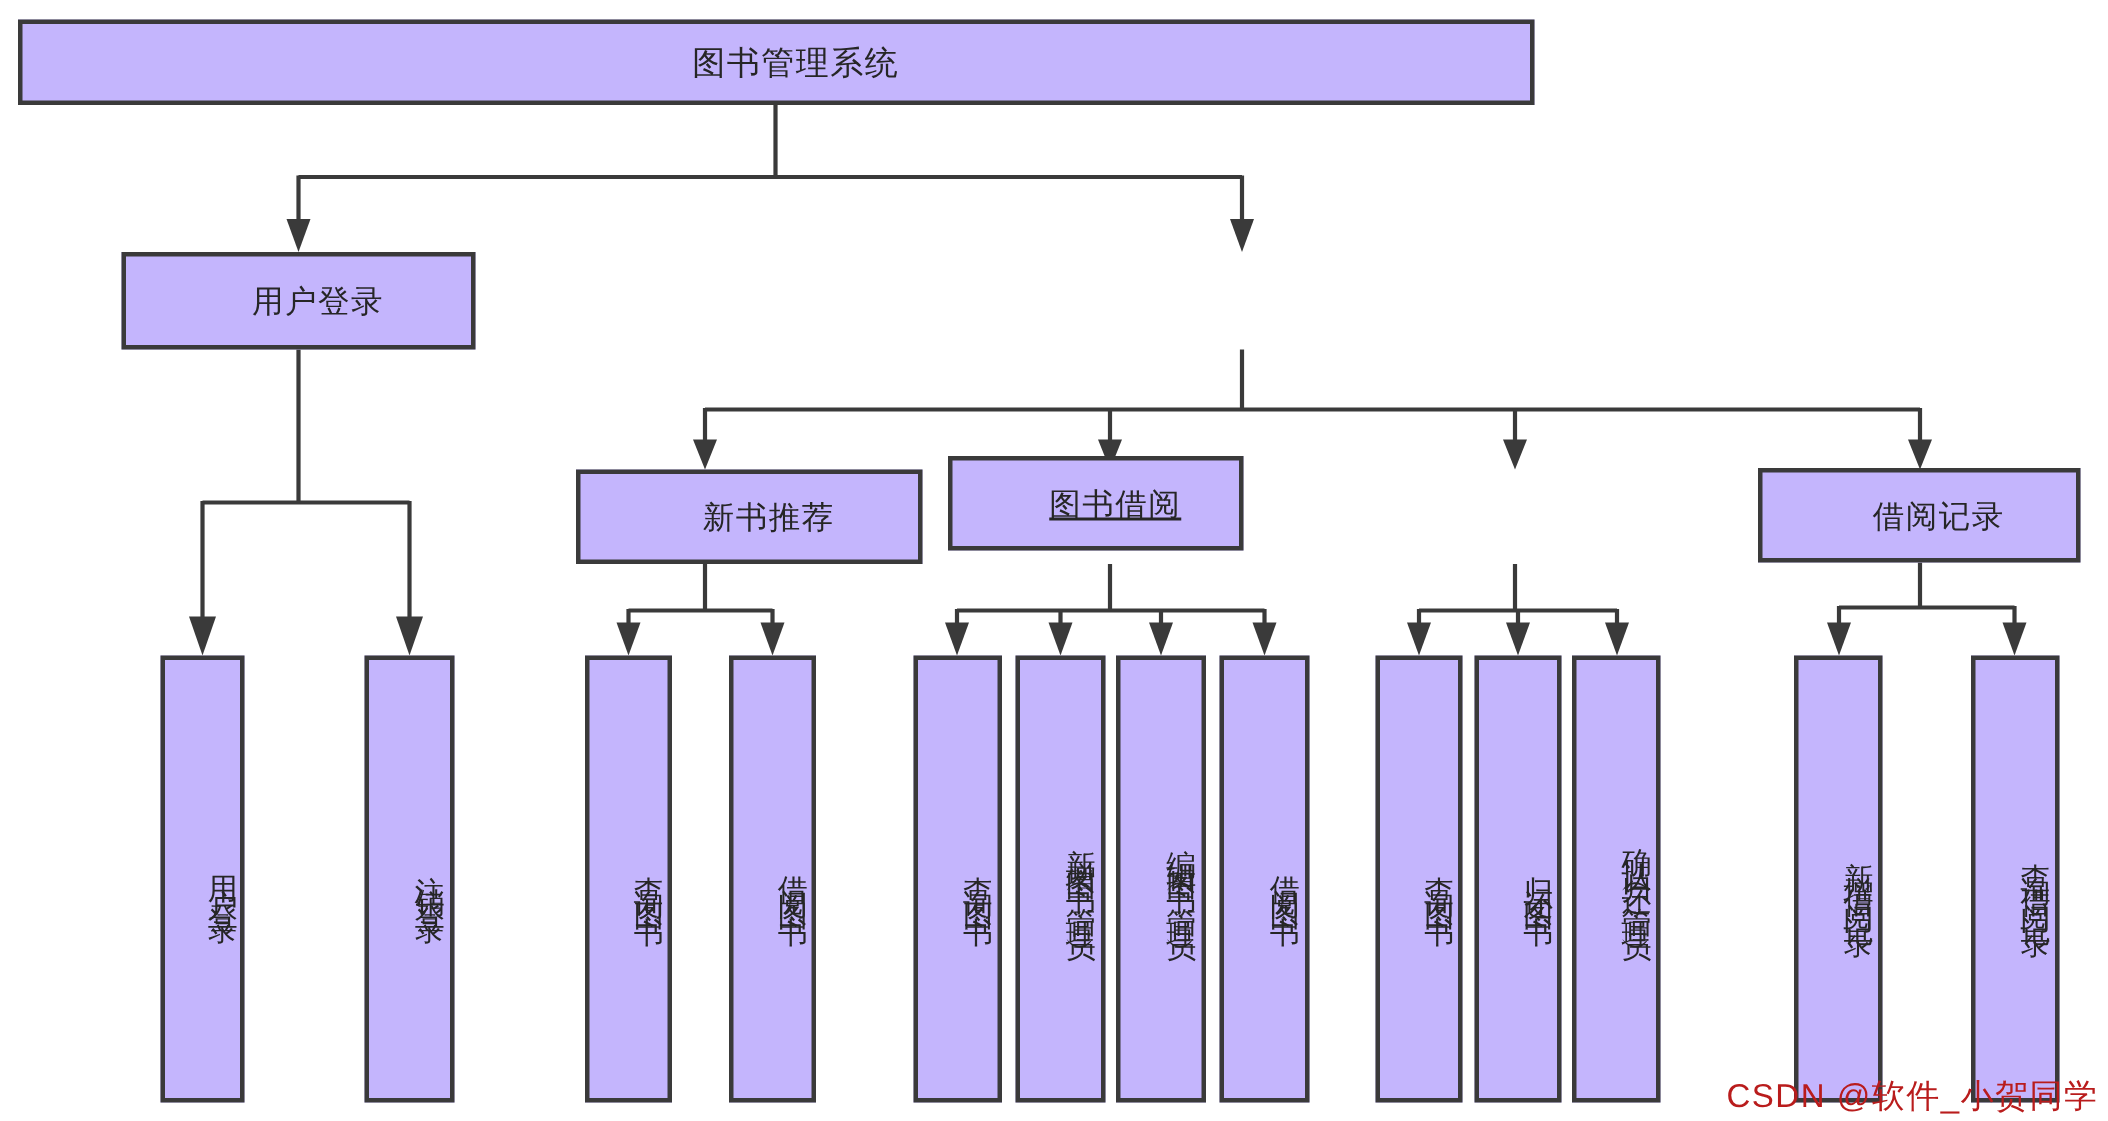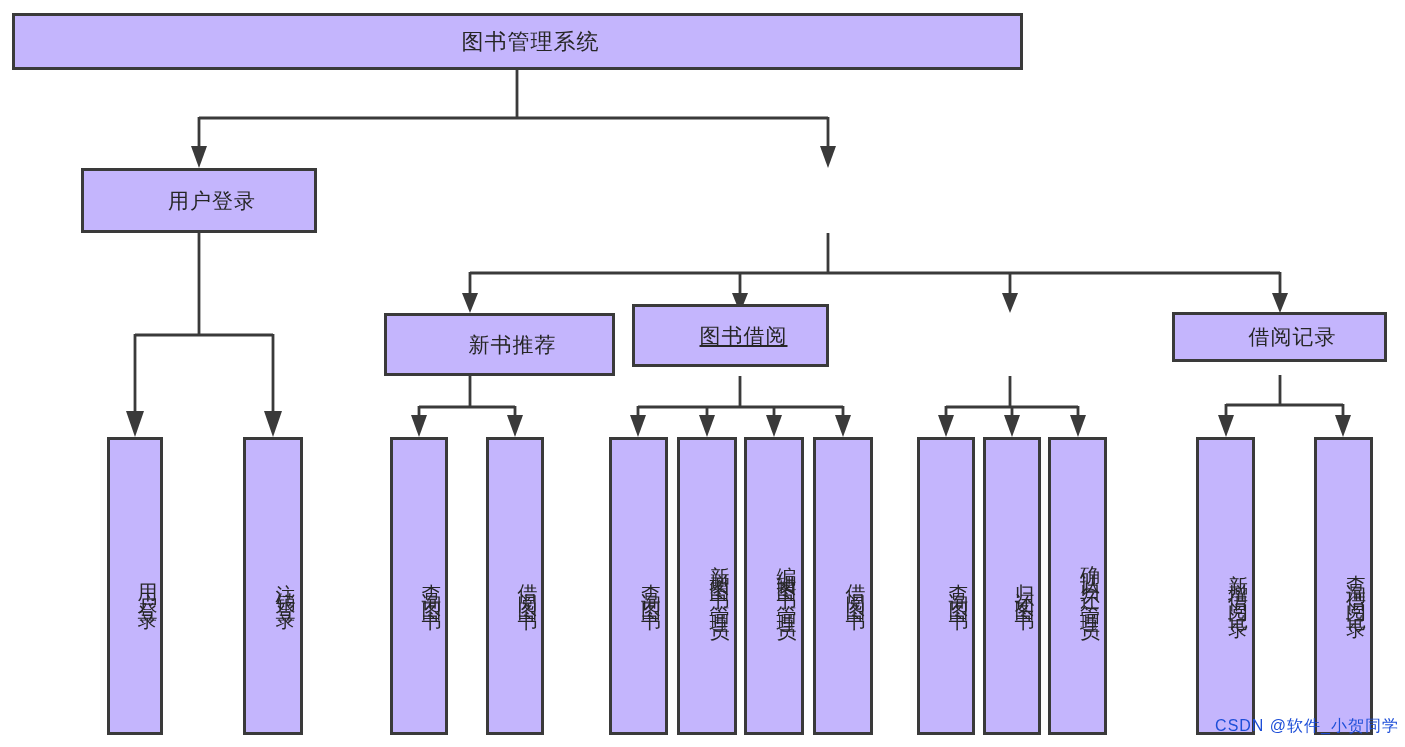--- a/index.html
+++ b/index.html
@@ -37,22 +37,22 @@
     font-size: 20px;
     letter-spacing: 9px;
     line-height: 1;
     color: #262626;
   }
   .vbox.long span { letter-spacing: 8px; }
   #watermark {
     position: absolute;
     top: 716px;
     right: 6px;
-    font-size: 16px;
-    color: #1d4ed8;
+    font-size: 22px;
+    color: #b91c1c;
     letter-spacing: 1px;
     z-index: 3;
     white-space: nowrap;
   }
 </style>
 </head>
 <body>
 
 <div id="canvas">
 
@@ -125,21 +125,21 @@
       <polygon points="1343,437 1335,415 1351,415"></polygon>
     </g>
   </svg>
 
   <div class="box root" style="left:12px; top:13px; width:1011px; height:57px;">图书管理系统</div>
 
   <div class="box" style="left:81px; top:168px; width:236px; height:65px;">用户登录</div>
 
   <div class="box" style="left:363px; top:313px; width:231px; height:63px;margin-left:21px;">新书推荐</div>
   <div class="box" style="left:632px; top:304px; width:197px; height:63px;text-decoration:underline;">图书借阅</div>
-  <div class="box" style="left:1172px; top:312px; width:215px; height:50px;">借阅记录</div>
+  <div class="box" style="left:1172px; top:312px; width:215px; height:63px;">借阅记录</div>
 
   <div class="vbox" style="left:107px; top:437px; width:56px; height:298px;">
     <span>用户登录</span>
   </div>
   <div class="vbox" style="left:243px; top:437px; width:60px; height:298px;">
     <span>注销登录</span>
   </div>
 
   <div class="vbox" style="left:390px; top:437px; width:58px; height:298px;">
     <span>查询图书</span>

